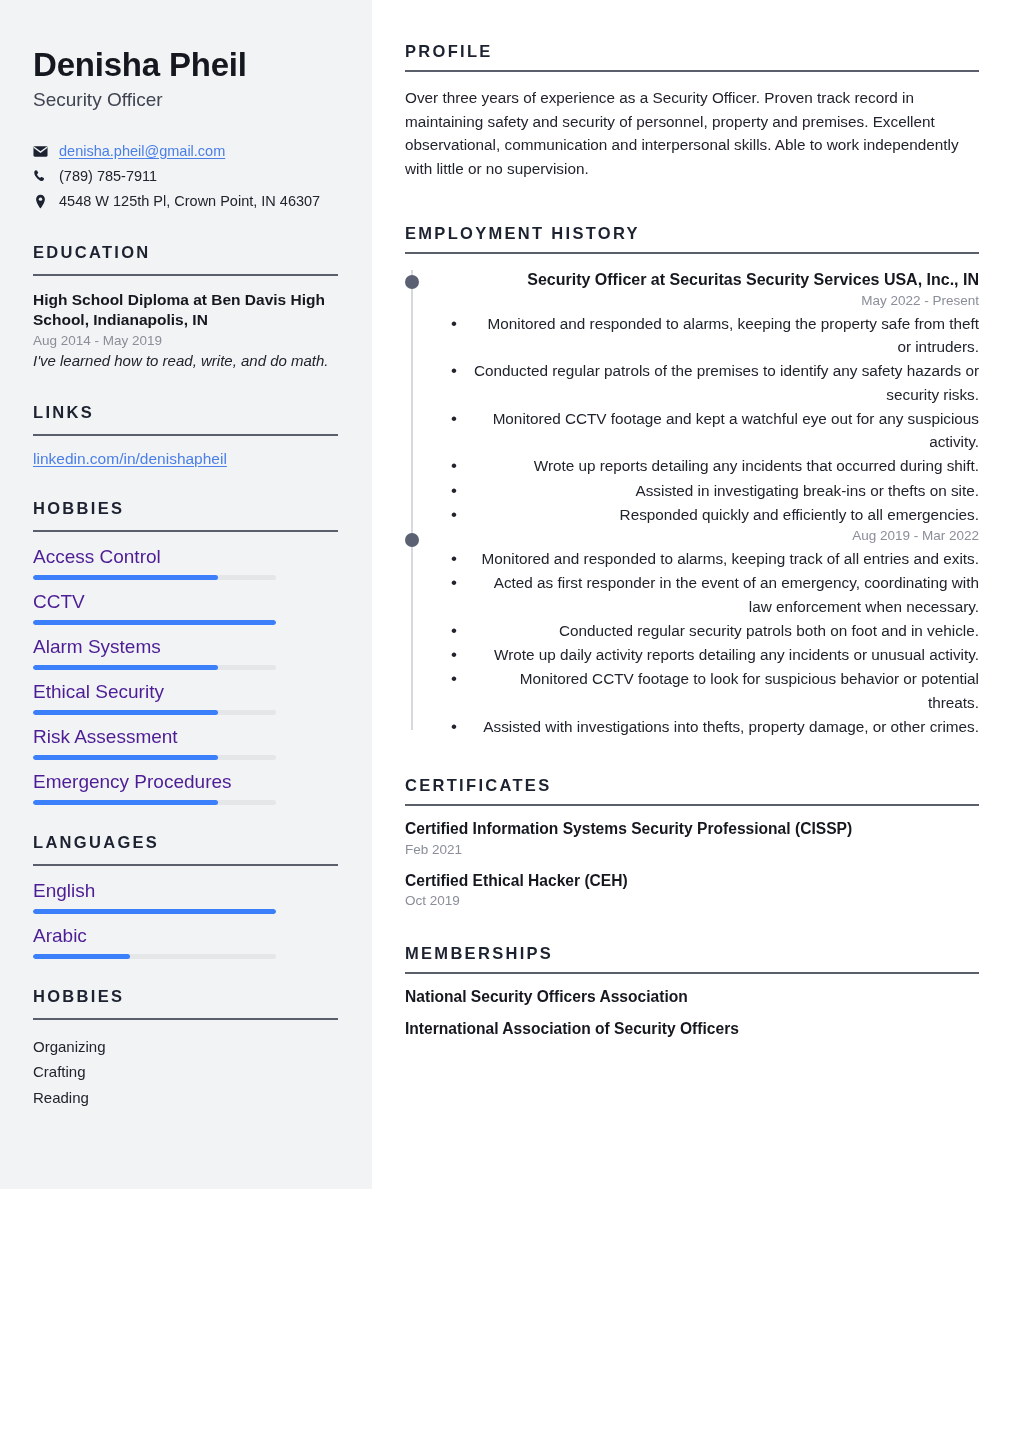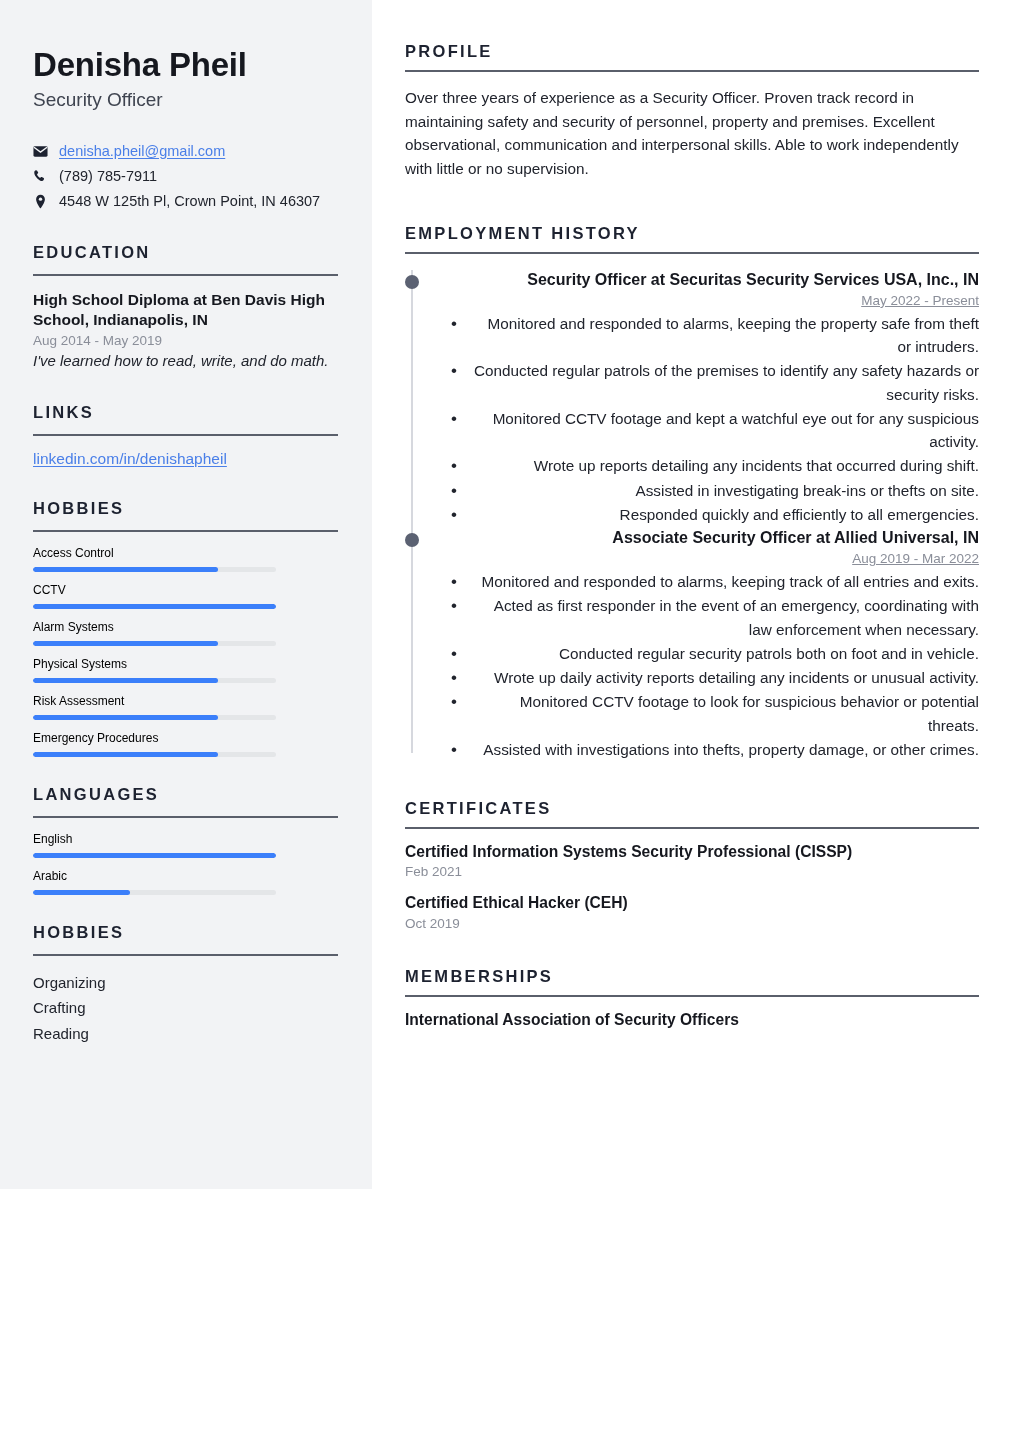--- a/index.html
+++ b/index.html
@@ -49,21 +49,21 @@
 
   .edu-title {
     font-size: 15.5px; font-weight: 700; color: #16181f; line-height: 1.33;
   }
   .edu-date { font-size: 13.5px; color: #8a8e99; margin-top: 2px; }
   .edu-desc { font-size: 15px; color: #21242d; line-height: 1.38; margin-top: 3px; font-style: italic; }
 
   .side-link { font-size: 15.5px; }
 
   .skill { margin-bottom: 11px; }
-  .skill-label { font-size: 12px; color: #000000; margin-bottom: 7px; }
+  .skill-label { font-size: 19px; color: #4c1d95; margin-bottom: 7px; }
   .bar-track {
     width: 243px; height: 5px; background: #e4e6e8; border-radius: 3px; overflow: hidden;
   }
   .bar-fill { height: 5px; background: #3b7ffa; border-radius: 3px; }
 
   .hobby { font-size: 15px; color: #21242d; line-height: 1.72; }
 
   
   .main { flex: 1; padding: 42px 45px 0 33px; background:#ffffff; }
   .m-sec { margin-bottom: 0; }
@@ -82,21 +82,21 @@
     width: 2px; background: #d6d8de;
   }
   .job { position: relative; padding-left: 26px; margin-bottom: 2px; }
   .job-dot {
     position: absolute; left: 0px; top: 5px;
     width: 14px; height: 14px; border-radius: 50%; background: #5b6172;
   }
   .job-role {
     font-size: 16px; font-weight: 700; color: #16181f; line-height: 1.3;
   }
-  .job-date { font-size: 13.5px; color: #8a8e99; margin-top: 2px; text-decoration: underline; }
+  .job-date { font-size: 13.5px; color: #8a8e99; margin-top: 2px; }
   ul.bullets { margin: 4px 0 0 0; padding-left: 20px; list-style: none; }
   ul.bullets li {
     position: relative; font-size: 15.3px; color: #21242d;
     line-height: 1.52; padding-left: 20px; margin-bottom: 1px;
   }
   ul.bullets li::before {
     content: "\2022"; position: absolute; left: 0; top: -1px;
     color: #21242d; font-size: 17px;
   }
 
@@ -185,21 +185,21 @@
               <div class="bar-fill" style="width: 100%;"></div>
             </div>
           </div>
           <div class="skill">
             <div class="skill-label">Alarm Systems</div>
             <div class="bar-track">
               <div class="bar-fill" style="width: 76%;"></div>
             </div>
           </div>
           <div class="skill">
-            <div class="skill-label">Physical Systems</div>
+            <div class="skill-label">Ethical Security</div>
             <div class="bar-track">
               <div class="bar-fill" style="width: 76%;"></div>
             </div>
           </div>
           <div class="skill">
             <div class="skill-label">Risk Assessment</div>
             <div class="bar-track">
               <div class="bar-fill" style="width: 76%;"></div>
             </div>
           </div>
@@ -267,21 +267,20 @@
                 <li>Monitored and responded to alarms, keeping the property safe from theft or intruders.</li>
                 <li>Conducted regular patrols of the premises to identify any safety hazards or security risks.</li>
                 <li>Monitored CCTV footage and kept a watchful eye out for any suspicious activity.</li>
                 <li>Wrote up reports detailing any incidents that occurred during shift.</li>
                 <li>Assisted in investigating break-ins or thefts on site.</li>
                 <li>Responded quickly and efficiently to all emergencies.</li>
               </ul>
             </div>
             <div class="job">
               <div class="job-dot"></div>
-              <div class="job-role">Associate Security Officer at Allied Universal, IN</div>
               <div class="job-date">Aug 2019 - Mar 2022</div>
               <ul class="bullets">
                 <li>Monitored and responded to alarms, keeping track of all entries and exits.</li>
                 <li>Acted as first responder in the event of an emergency, coordinating with law enforcement when necessary.</li>
                 <li>Conducted regular security patrols both on foot and in vehicle.</li>
                 <li>Wrote up daily activity reports detailing any incidents or unusual activity.</li>
                 <li>Monitored CCTV footage to look for suspicious behavior or potential threats.</li>
                 <li>Assisted with investigations into thefts, property damage, or other crimes.</li>
               </ul>
             </div>
@@ -305,18 +304,19 @@
           </div>
         </div>
     </section>
 
     <div class="gap-md"></div>
 
     <section class="m-sec">
       <div class="m-sec-h">MEMBERSHIPS</div>
       <div class="m-rule"></div>
       <div id="mems-list">
+          <div class="mem">National Security Officers Association</div>
           <div class="mem">International Association of Security Officers</div>
         </div>
     </section>
 
   </main>
 </div>
 
 </body></html>

